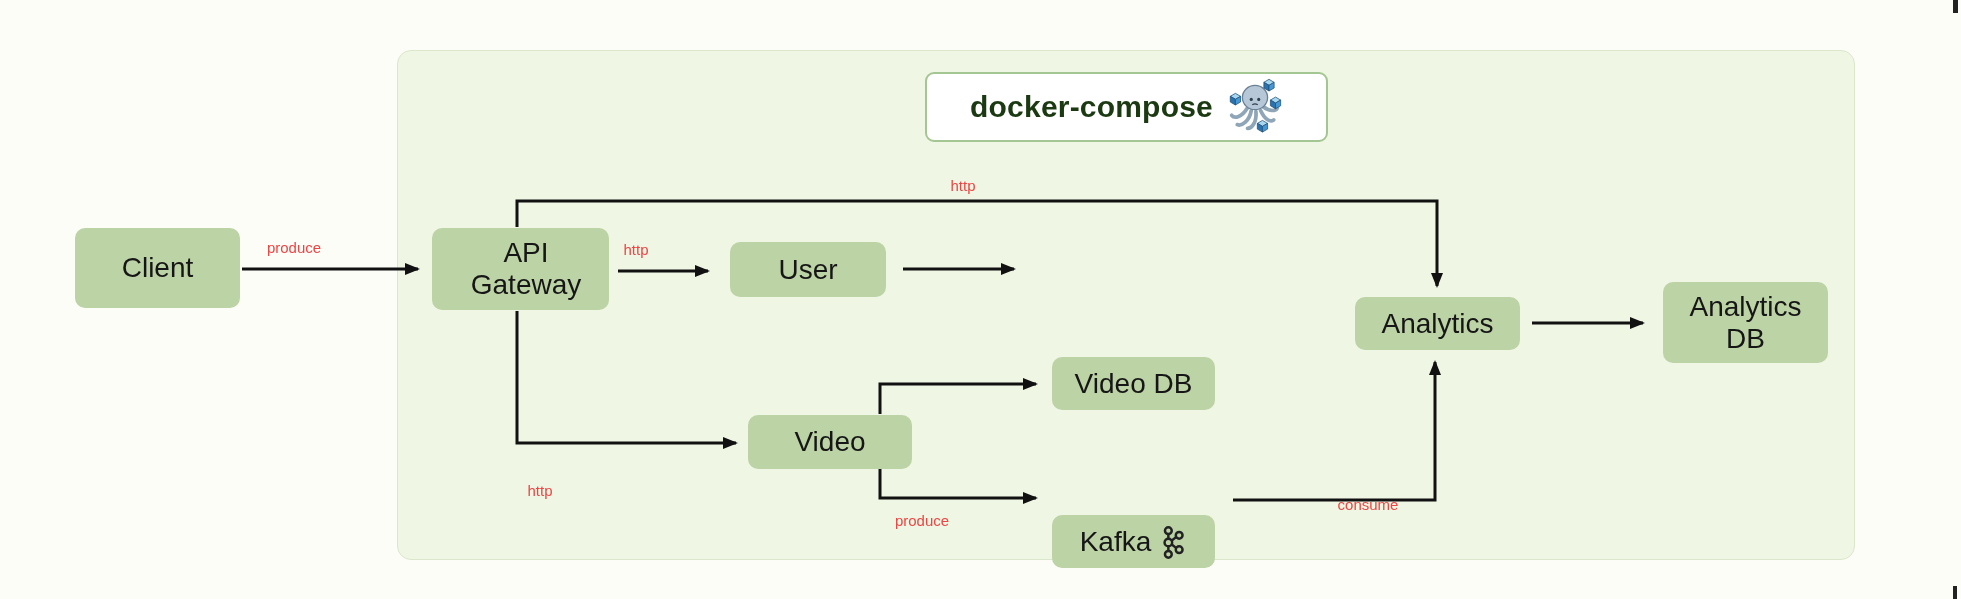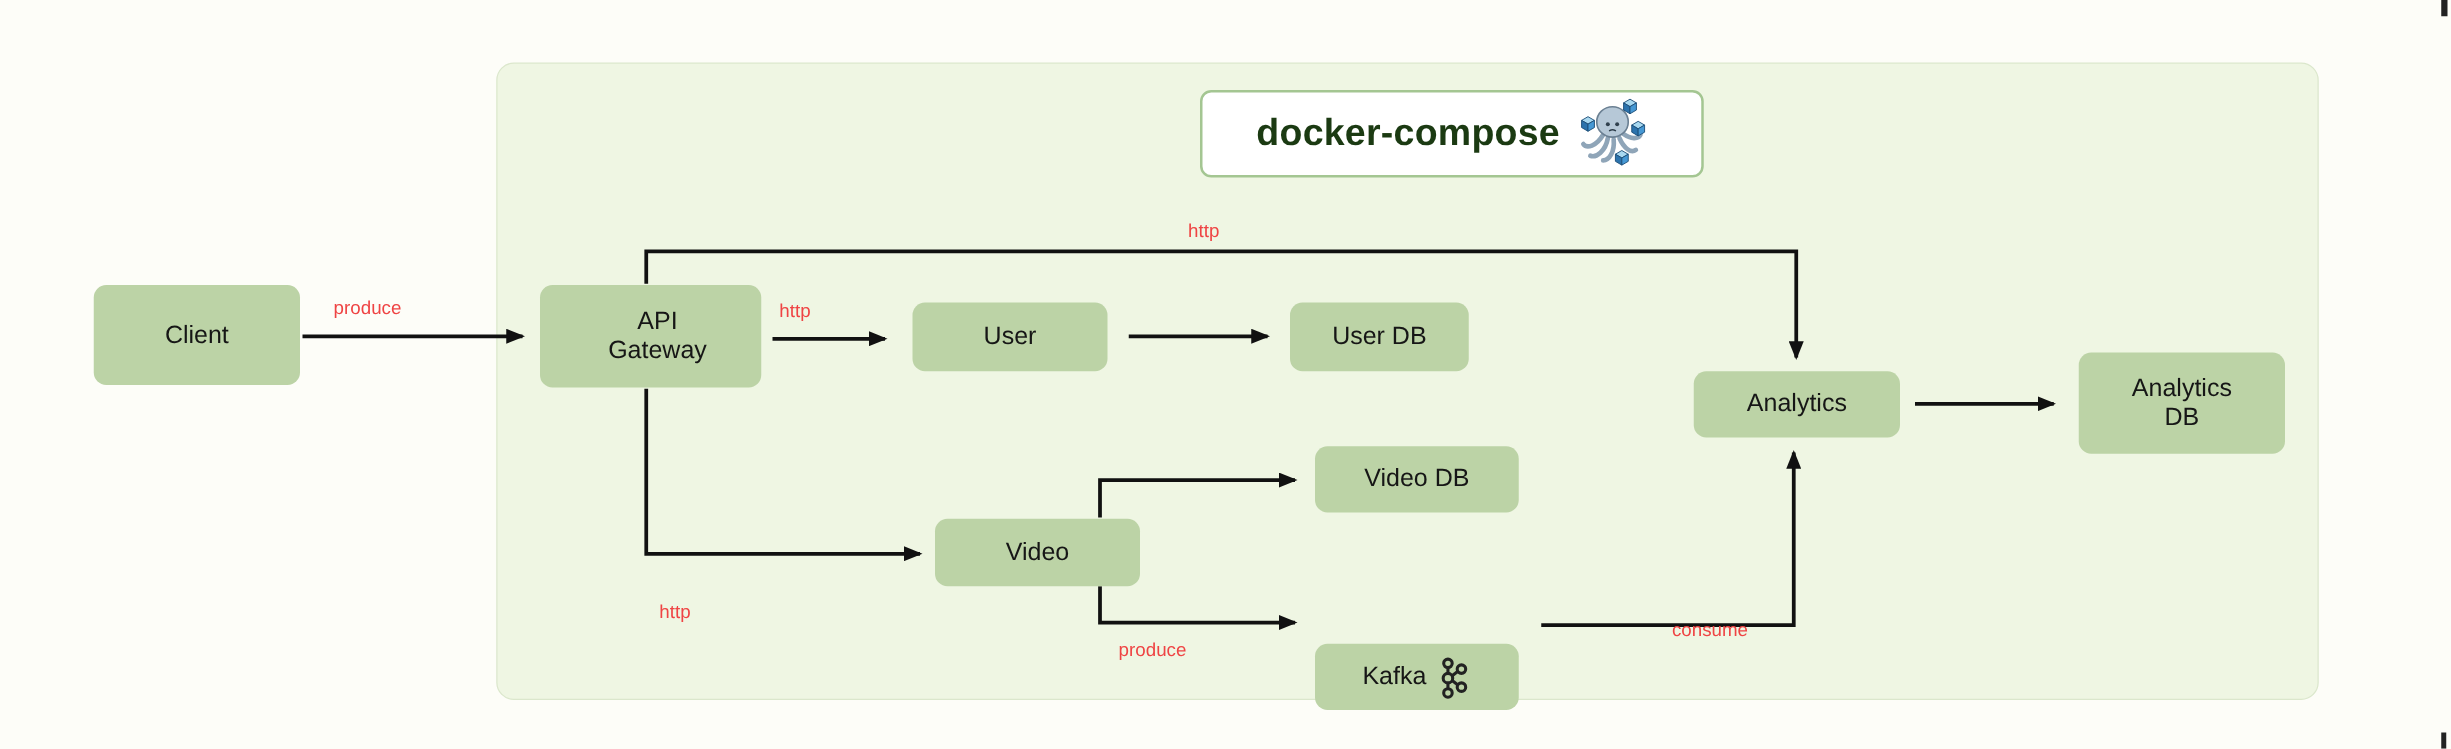--- a/index.html
+++ b/index.html
@@ -8,29 +8,29 @@
     font-family:"Liberation Sans",sans-serif;background:#fdfdf8;
   }
   .compose-container{
     position:absolute;left:397px;top:50px;width:1458px;height:510px;
     background:#eff6e3;border:1.5px solid #dbe7cc;border-radius:14px;
     box-sizing:border-box;
   }
   .compose-title-box{
     position:absolute;left:925px;top:72px;width:403px;height:70px;
     background:#ffffff;border:2px solid #a4c692;border-radius:9px;
-    box-sizing:border-box;display:flex;align-items:center;justify-content:center;gap:14px;margin-left:35px;
+    box-sizing:border-box;display:flex;align-items:center;justify-content:center;gap:14px;
   }
   .compose-title{
     font-size:30px;font-weight:700;color:#1b3a12;letter-spacing:.2px;
   }
   .node{
     position:absolute;background:#bcd3a6;border-radius:10px;
     display:flex;align-items:center;justify-content:center;gap:9px;
-    color:#161616;font-size:20px;line-height:1.14;text-align:center;
+    color:#161616;font-size:28px;line-height:1.14;text-align:center;
   }
   .node-label{white-space:pre-line;}
   .edge-label{
     position:absolute;transform:translate(-50%,-50%);
     color:#ef4444;font-size:15px;font-weight:400;white-space:nowrap;
   }
   #edge-layer{position:absolute;left:0;top:0;width:1961px;height:599px;}
   #edge-layer polyline{fill:none;stroke:#111;stroke-width:3;stroke-linejoin:miter;}
   .scrollbar-fragment{position:absolute;background:#222;}
   .kafka-glyph{flex:0 0 auto;margin-top:2px;}
@@ -110,23 +110,20 @@
 <div class="node" style="left: 75px; top: 228px; width: 165px; height: 80px;">
       <span class="node-label">Client</span>
     </div>
     <div class="node" style="left: 432px; top: 228px; width: 166px; height: 82px; padding-left: 11px;">
       <span class="node-label">API
 Gateway</span>
     </div>
     <div class="node" style="left: 730px; top: 242px; width: 156px; height: 55px;">
       <span class="node-label">User</span>
     </div>
-    <div class="node" style="left: 1032px; top: 242px; width: 143px; height: 55px;">
-      <span class="node-label">User DB</span>
-    </div>
     <div class="node" style="left: 748px; top: 415px; width: 164px; height: 54px;">
       <span class="node-label">Video</span>
     </div>
     <div class="node" style="left: 1052px; top: 357px; width: 163px; height: 53px;">
       <span class="node-label">Video DB</span>
     </div>
     <div class="node" style="left: 1052px; top: 472px; width: 163px; height: 53px; margin-top: 43px;">
       <span class="node-label">Kafka</span>
     <svg class="kafka-glyph" width="27" height="35" viewBox="0 0 26 34">
       <g fill="none" stroke="#222" stroke-width="2.4">

